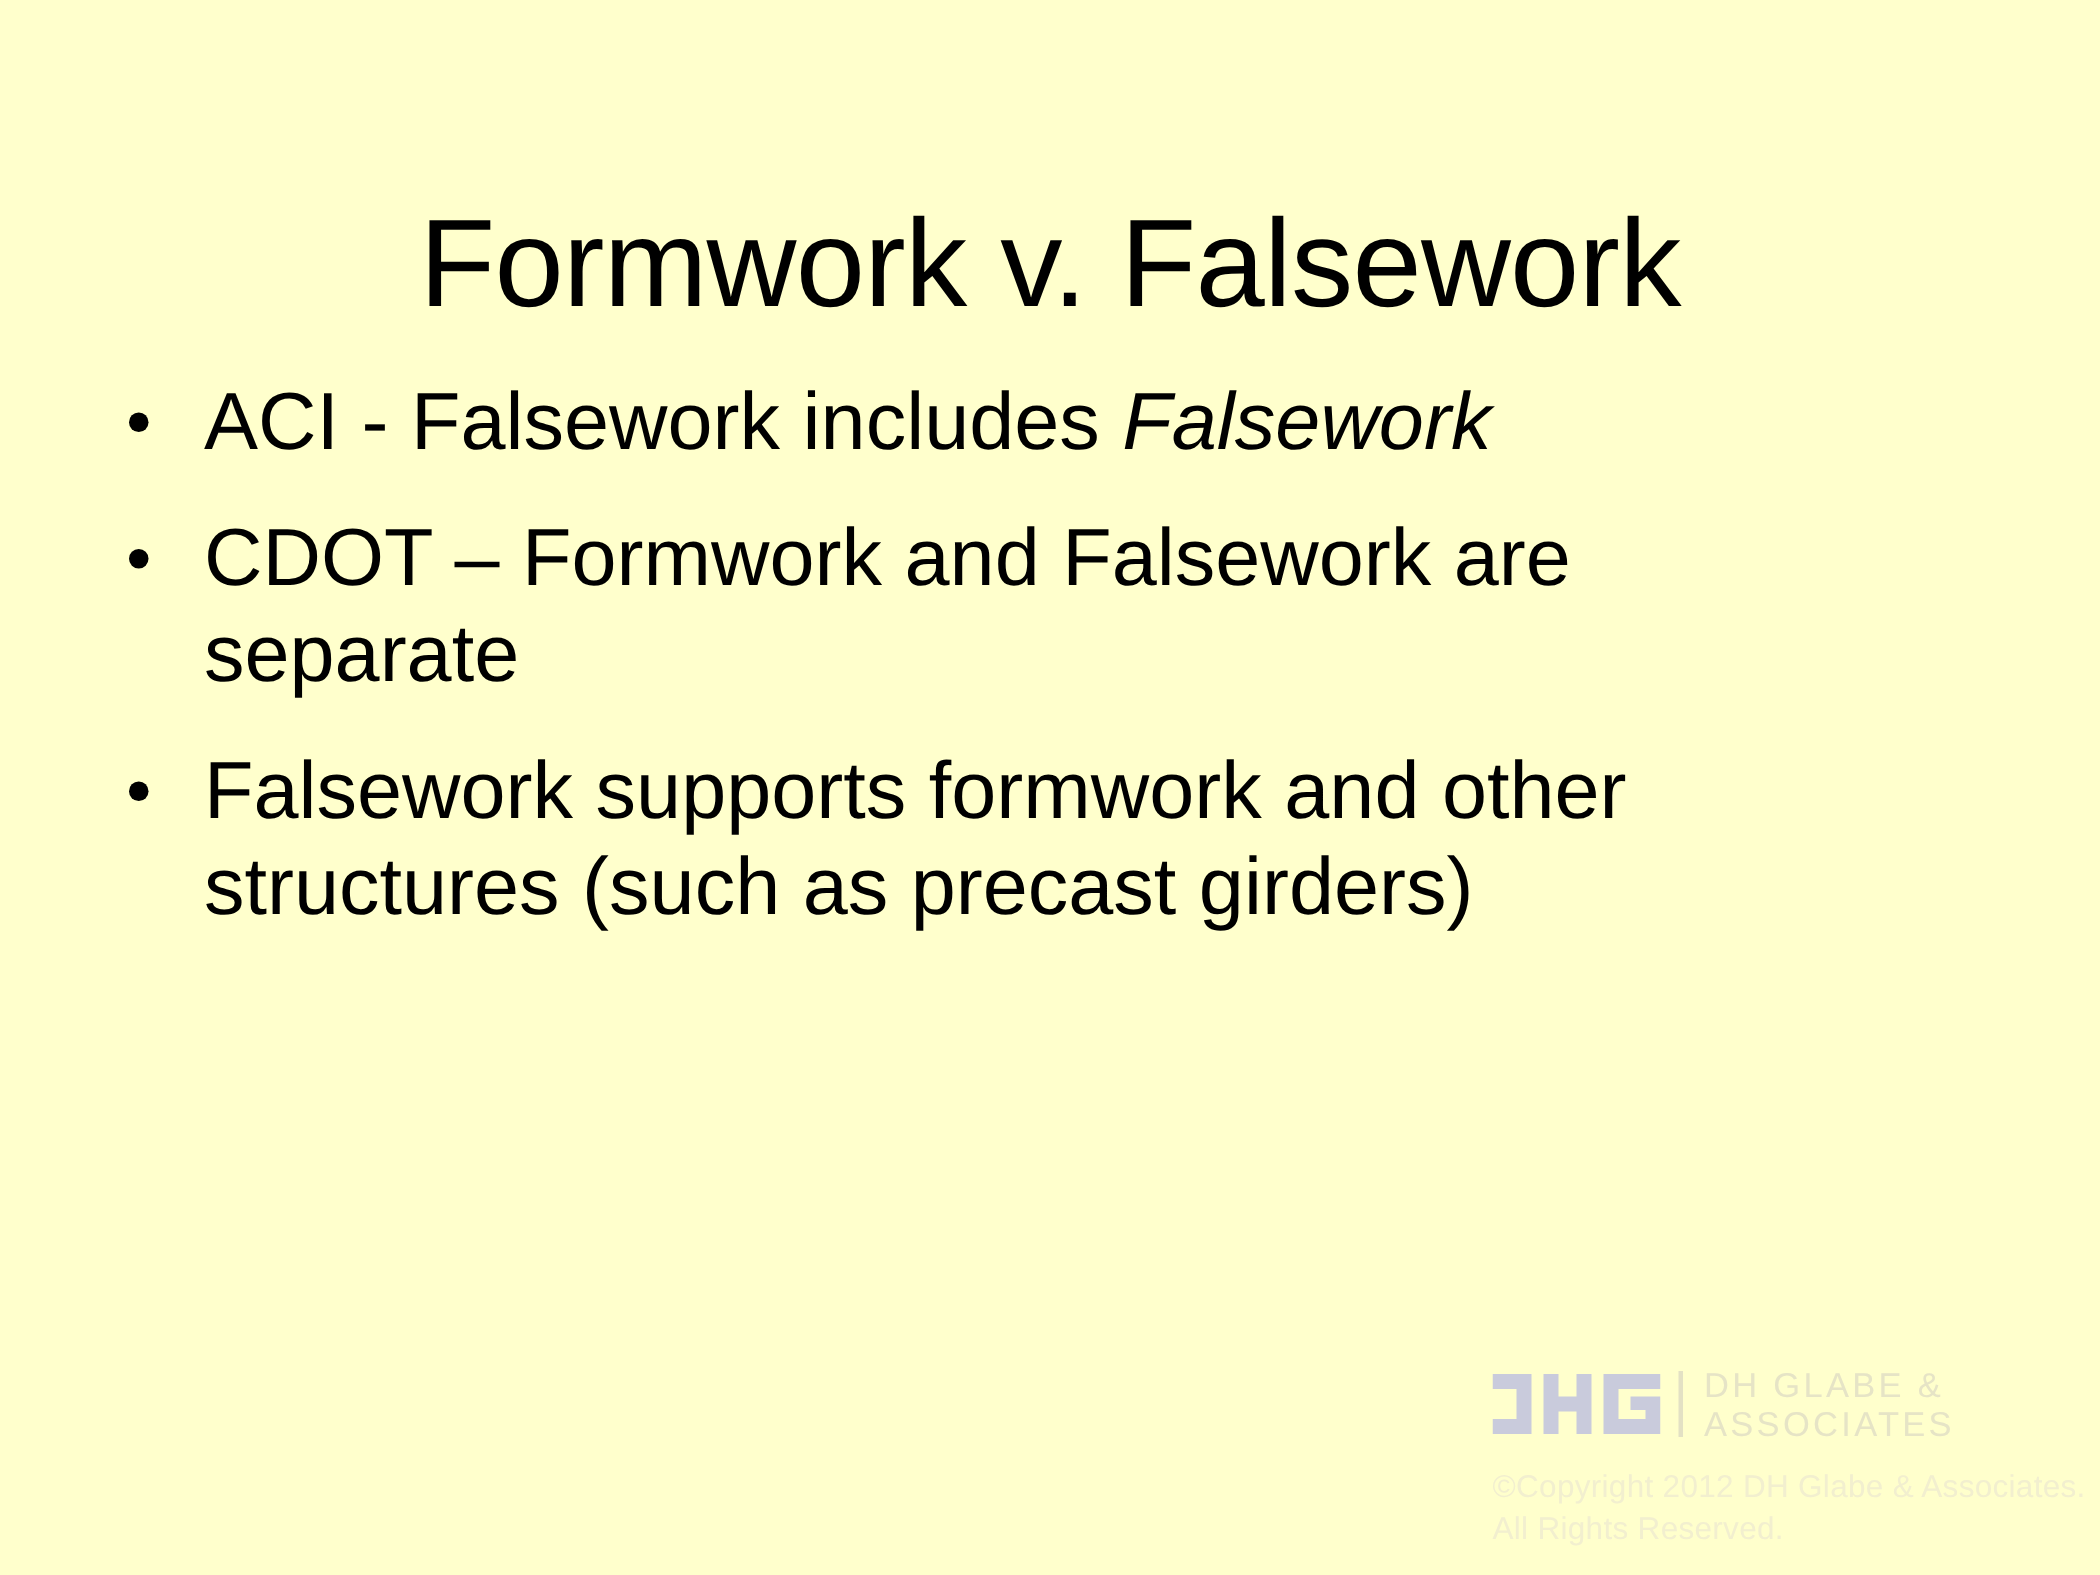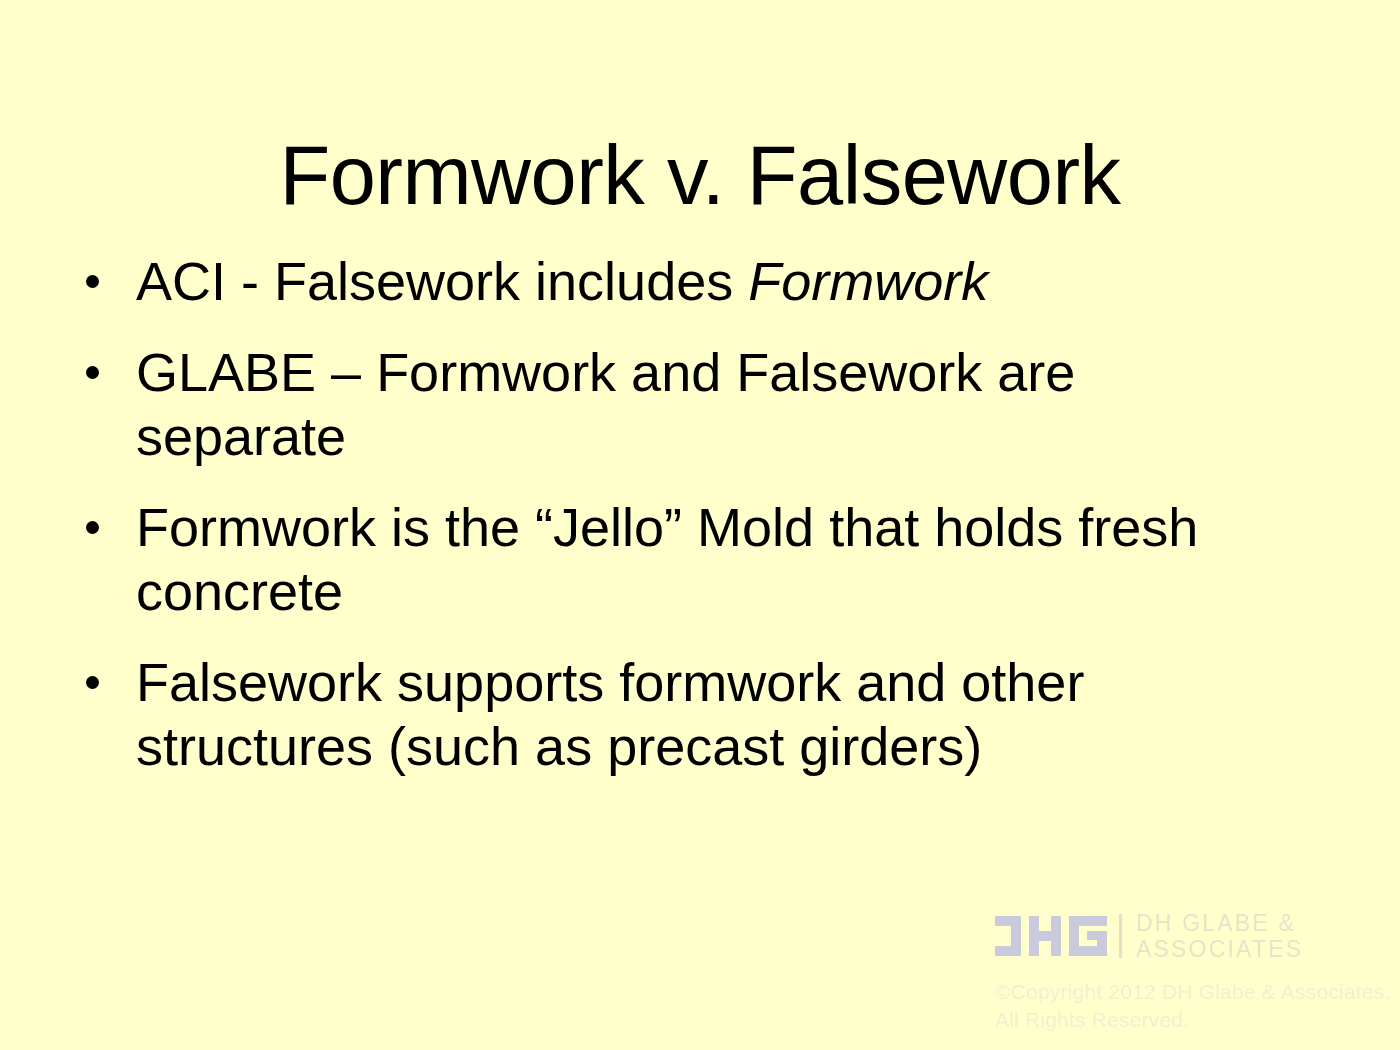--- a/index.html
+++ b/index.html
@@ -115,32 +115,28 @@
 <body>
 
 <div id="slide">
 
   <h1 id="slide-title">Formwork v. Falsework</h1>
 
   <ul id="body-list">
 
     <li>
       <span class="bullet-dot"></span>
-      <span class="bullet-text"><span>ACI - Falsework includes </span><span class="it">Formwork</span></span>
+      <span class="bullet-text"><span>ACI - Falsework includes </span><span class="it">Falsework</span></span>
     </li>
 
     <li>
       <span class="bullet-dot"></span>
-      <span class="bullet-text"><span>GLABE – Formwork and Falsework are separate</span></span>
+      <span class="bullet-text"><span>CDOT – Formwork and Falsework are separate</span></span>
     </li>
 
-    <li>
-      <span class="bullet-dot"></span>
-      <span class="bullet-text"><span>Formwork is the “Jello” Mold that holds fresh concrete</span></span>
-    </li>
 
     <li>
       <span class="bullet-dot"></span>
       <span class="bullet-text"><span>Falsework supports formwork and other structures (such as precast girders)</span></span>
     </li>
 
   </ul>
 
   <div id="footer-brand">
 

